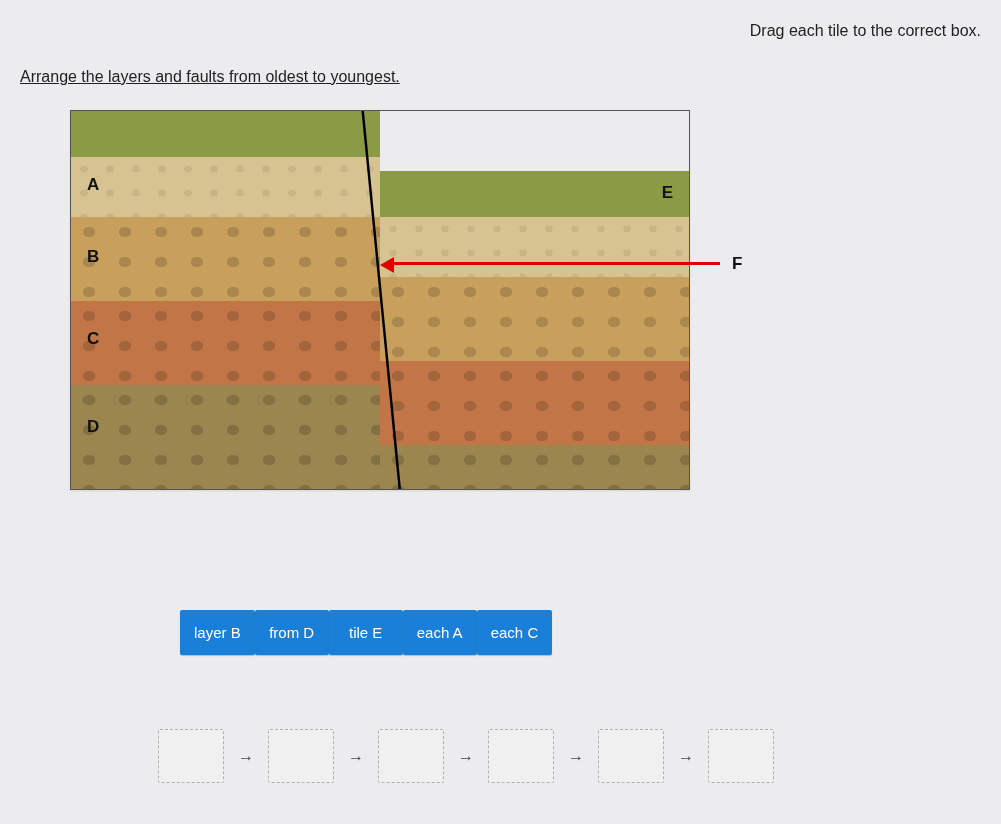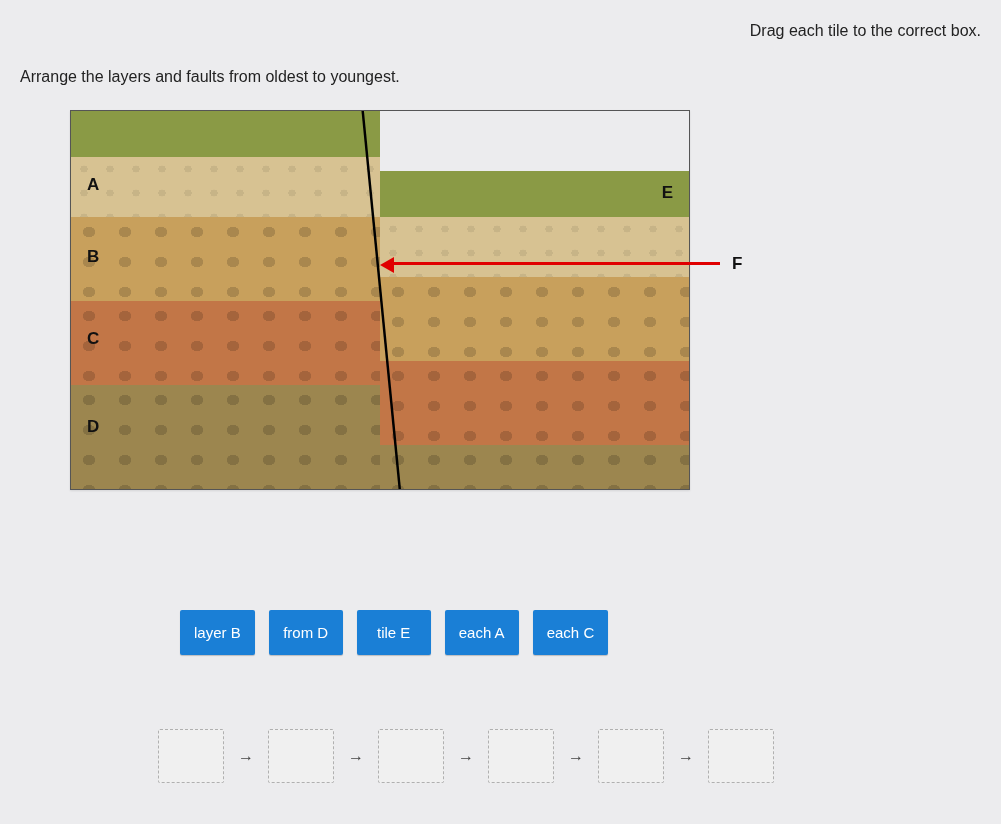--- a/index.html
+++ b/index.html
@@ -5,21 +5,21 @@
     * { box-sizing: border-box; margin: 0; padding: 0; }
     body {
       font-family: Arial, Helvetica, sans-serif;
       background: #ececee;
       width: 1001px;
       height: 824px;
       padding: 22px 20px;
       color: #222;
     }
     .instruction-1 { font-size: 16px; margin-bottom: 28px; text-align: right; }
-    .instruction-2 { font-size: 16px; margin-bottom: 24px; }
+    .instruction-2 { font-size: 16px; margin-bottom: 24px; text-decoration: underline; }
     .diagram-wrap { position: relative; width: 760px; height: 420px; margin-left: 50px; }
     .diagram {
       position: relative;
       width: 620px; height: 380px;
       overflow: hidden;
       border: 1px solid #555;
       box-shadow: 0 1px 2px rgba(0,0,0,0.1);
     }
     .half { position:absolute; top:0; height:100%; }
     .left { left:0; width:50%; }
@@ -49,21 +49,21 @@
       content:''; position:absolute; left:-10px; top:-8px;
       border-top:8px solid transparent;
       border-bottom:8px solid transparent;
       border-right:14px solid #e00000;
     }
     .label-out {
       position:absolute;
       font-size:17px; font-weight:bold; color:#111;
     }
     .tiles-row {
-      display:flex; gap:14px; margin-top:80px; margin-left:160px;
+      display:flex; margin-top:80px; margin-left:160px;
     }
     .tile {
       background:#1a7fd6;
       color:#fff;
       padding:14px 14px;
       font-size:15px;
       cursor:grab;
       border-radius:2px;
       min-width:74px;
       text-align:center;

